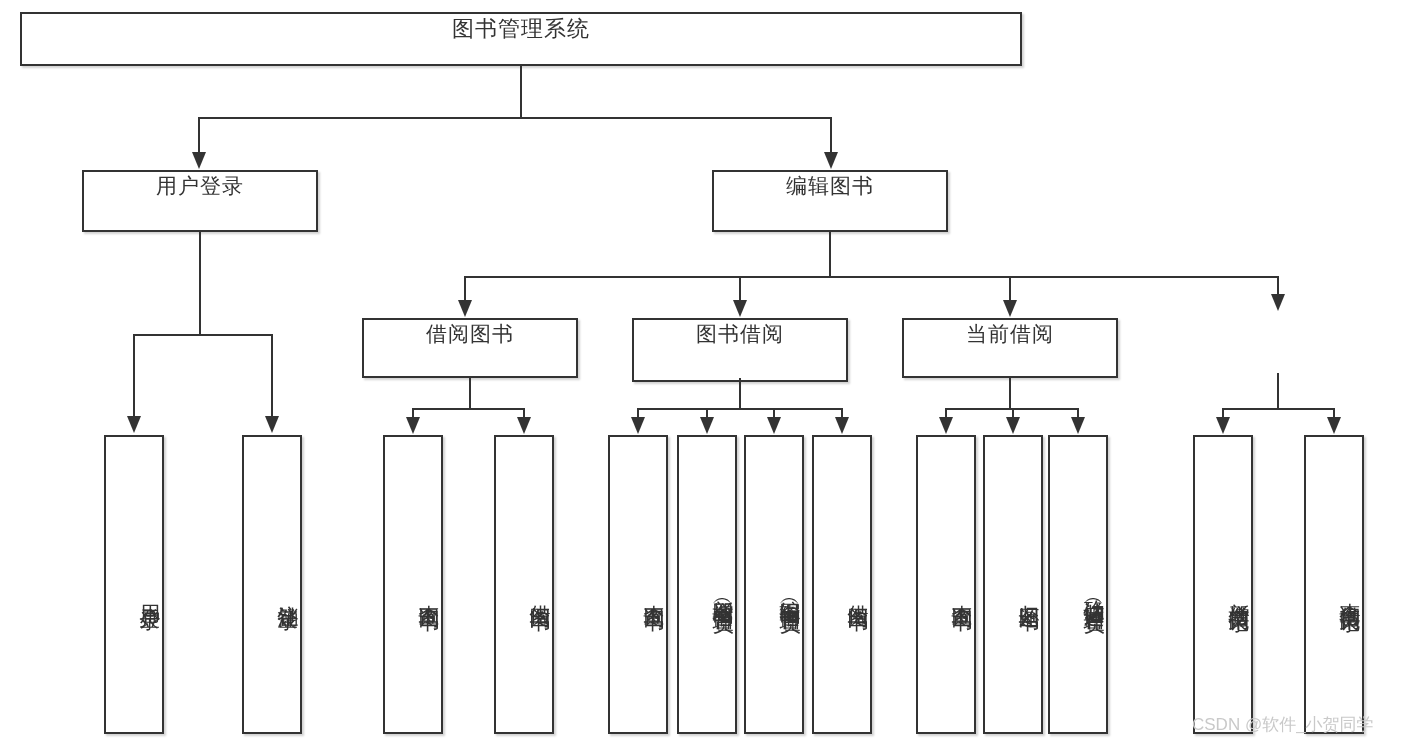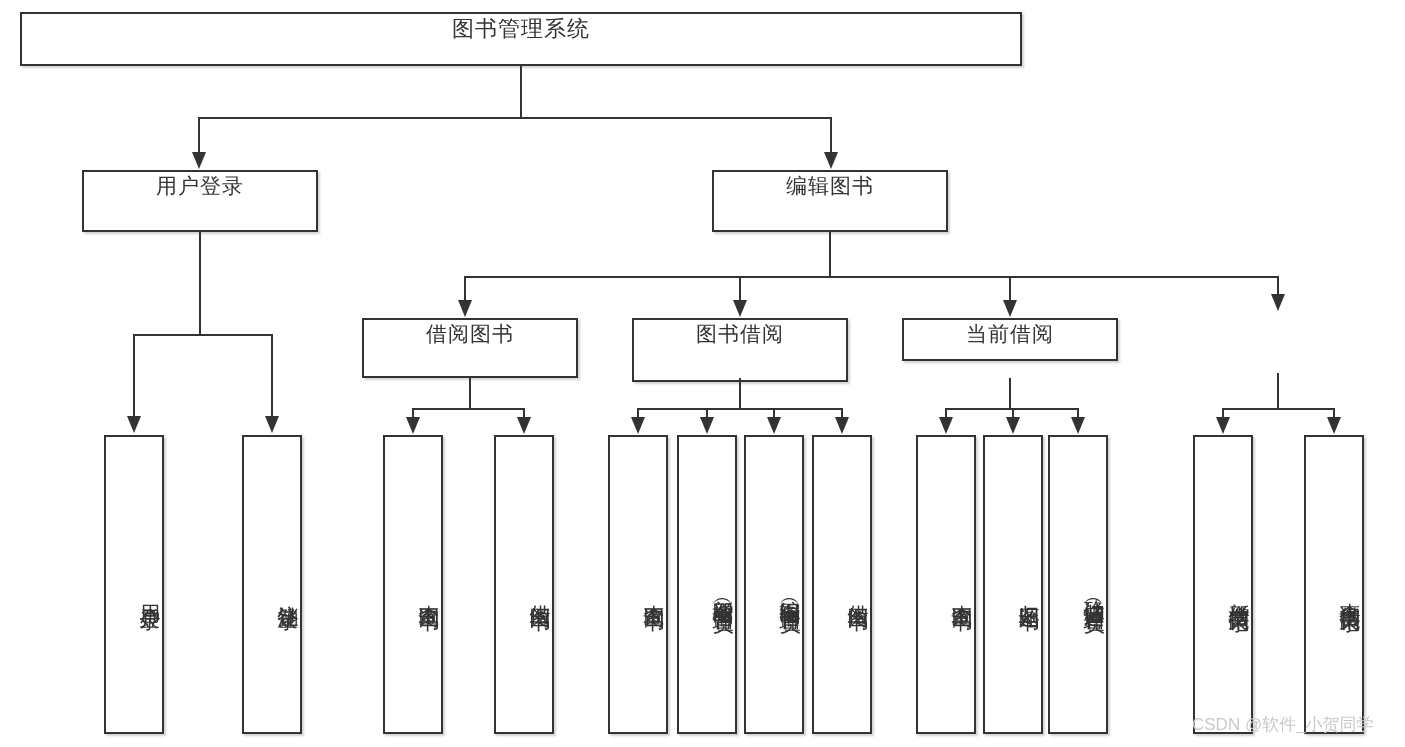--- a/index.html
+++ b/index.html
@@ -123,21 +123,21 @@
 
   <div class="edge edge-v" style="left:1277px; top:276px; width:2px; height:20px;"></div>
   <div class="arrow" style="left:1271px; top:294px;"></div>
 
   <div class="node node-h" style="left:362px; top:318px; width:216px; height:60px;">
     <span>借阅图书</span>
   </div>
   <div class="node node-h" style="left:632px; top:318px; width:216px; height:64px;">
     <span>图书借阅</span>
   </div>
-  <div class="node node-h" style="left:902px; top:318px; width:216px; height:43px;">
+  <div class="node node-h" style="left:902px; top:318px; width:216px; height:60px;">
     <span>当前借阅</span>
   </div>
 
   <div class="edge edge-v" style="left:469px; top:378px; width:2px; height:32px;"></div>
   <div class="edge edge-h" style="left:412px; top:408px; width:113px; height:2px;"></div>
   <div class="edge edge-v" style="left:412px; top:408px; width:2px; height:12px;"></div>
   <div class="arrow" style="left:406px; top:417px;"></div>
   <div class="edge edge-v" style="left:523px; top:408px; width:2px; height:12px;"></div>
   <div class="arrow" style="left:517px; top:417px;"></div>
 

